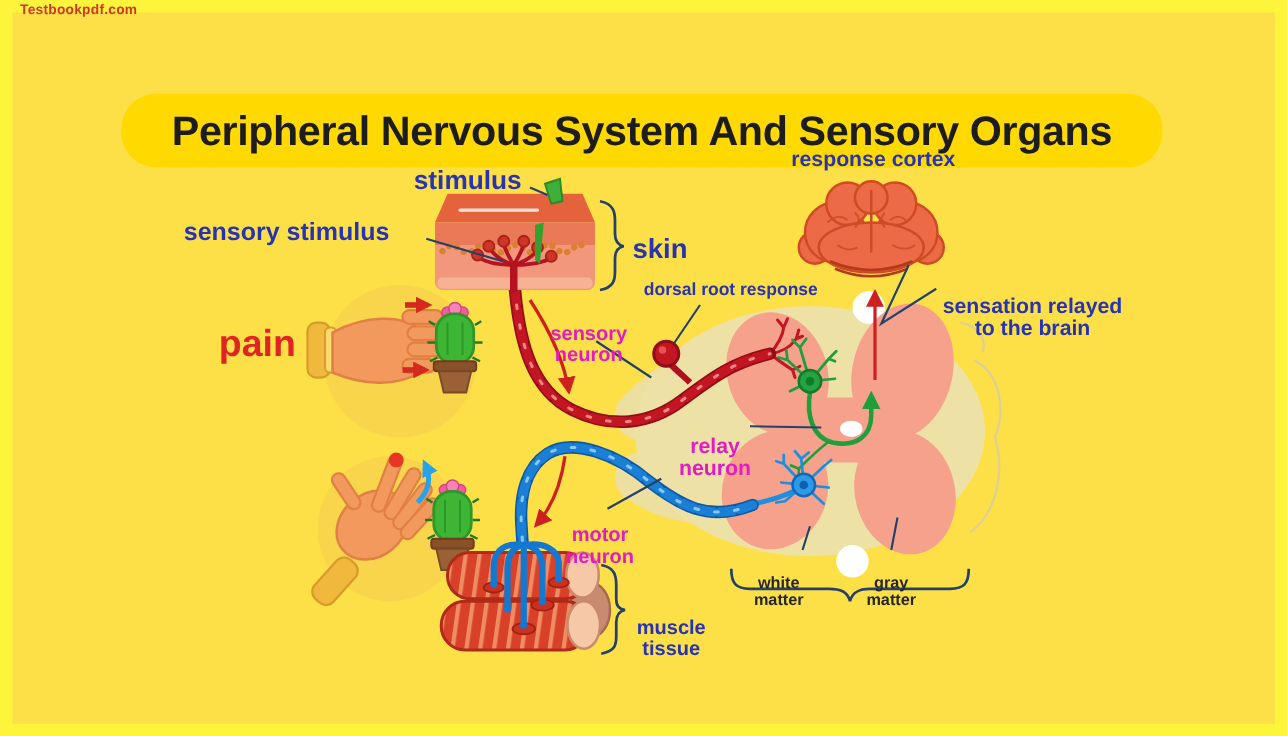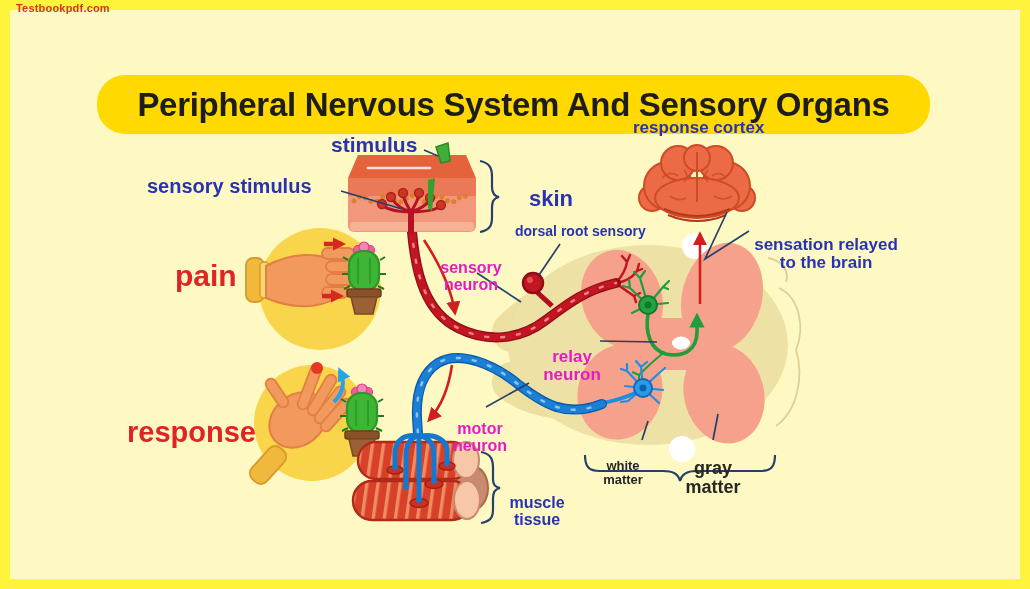--- a/index.html
+++ b/index.html
@@ -1,17 +1,17 @@
 <!DOCTYPE html>
 <html><head>
 <meta charset="utf-8">
 <style>
   html,body{margin:0;padding:0;background:#ffffff;}
   #stage{
-    position:relative;width:1030px;height:589px;background:#fef9c3;overflow:hidden;
+    position:relative;width:1030px;height:589px;background:#fde047;overflow:hidden;
     font-family:"Liberation Sans",sans-serif;
   }
   #frame{position:absolute;inset:0;border:10px solid #fdf43b;pointer-events:none;z-index:5;}
   #watermark{
     position:absolute;left:16px;top:2px;z-index:6;
     font-size:11px;font-weight:bold;color:#d63324;letter-spacing:.2px;
   }
   #banner{
     position:absolute;left:97px;top:27px;width:833px;height:59px;background:#ffd900;
     border-radius:28px;display:flex;align-items:center;justify-content:center;z-index:2;margin-top:48px;
@@ -247,26 +247,25 @@
       <path d="M600,341 L657,342"></path>
       <path d="M486,407 L529,383"></path>
       <path d="M642,440 L648,421"></path>
       <path d="M713,440 L718,414"></path>
       <path d="M749,231 L705,259 L727,212"></path>
     </g>
   </svg>
 
   <div class="lb blue" style="left:331px;top:134px;font-size:21px">stimulus</div>
   <div class="lb blue" style="left:147px;top:176px;font-size:20px">sensory stimulus</div>
-  <div class="lb blue" style="left:529px;top:187px;font-size:22px">skin</div>
+  <div class="lb blue" style="left:506px;top:187px;font-size:22px">skin</div>
   <div class="lb blue" style="left:633px;top:119px;font-size:17px">response cortex</div>
-  <div class="lb blue" style="left:515px;top:224px;font-size:14px">dorsal root sensory</div>
+  <div class="lb blue" style="left:515px;top:224px;font-size:14px">dorsal root response</div>
   <div class="lb blue wrap" style="left:745px;top:217px;width:162px;font-size:17px">sensation relayed to the brain</div>
   <div class="lb mag wrap" style="left:436px;top:241px;width:70px;font-size:16px">sensory neuron</div>
   <div class="lb mag wrap" style="left:540px;top:329px;width:64px;font-size:17px">relay neuron</div>
   <div class="lb mag wrap" style="left:444px;top:402px;width:72px;font-size:16px">motor neuron</div>
   <div class="lb red" style="left:175px;top:260px;font-size:30px">pain</div>
-  <div class="lb red" style="left:127px;top:417px;font-size:29px">response</div>
   <div class="lb dark wrap" style="left:594px;top:440px;width:58px;font-size:13px">white matter</div>
-  <div class="lb dark wrap" style="left:684px;top:440px;width:58px;font-size:18px">gray matter</div>
+  <div class="lb dark wrap" style="left:684px;top:440px;width:58px;font-size:13px">gray matter</div>
   <div class="lb blue wrap" style="left:503px;top:476px;width:68px;font-size:16px">muscle tissue</div>
 
 </div>
 
 </body></html>

